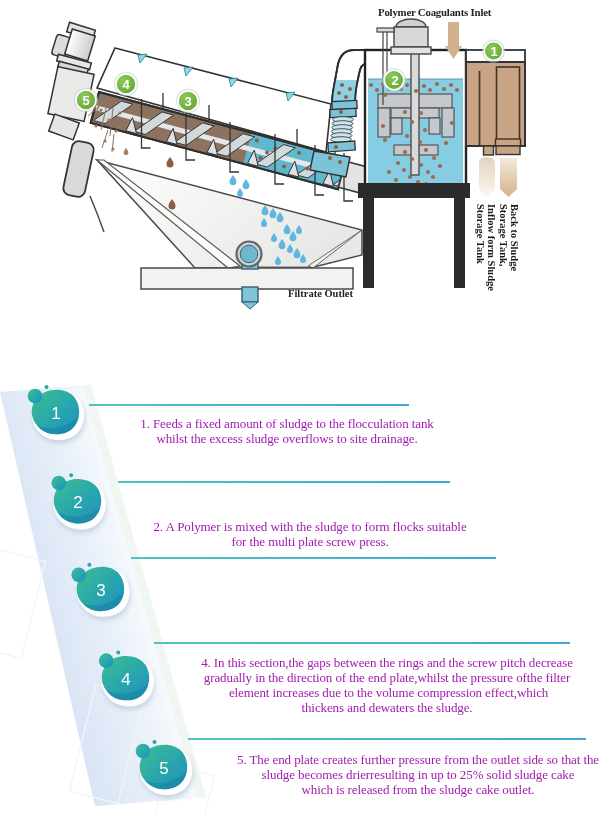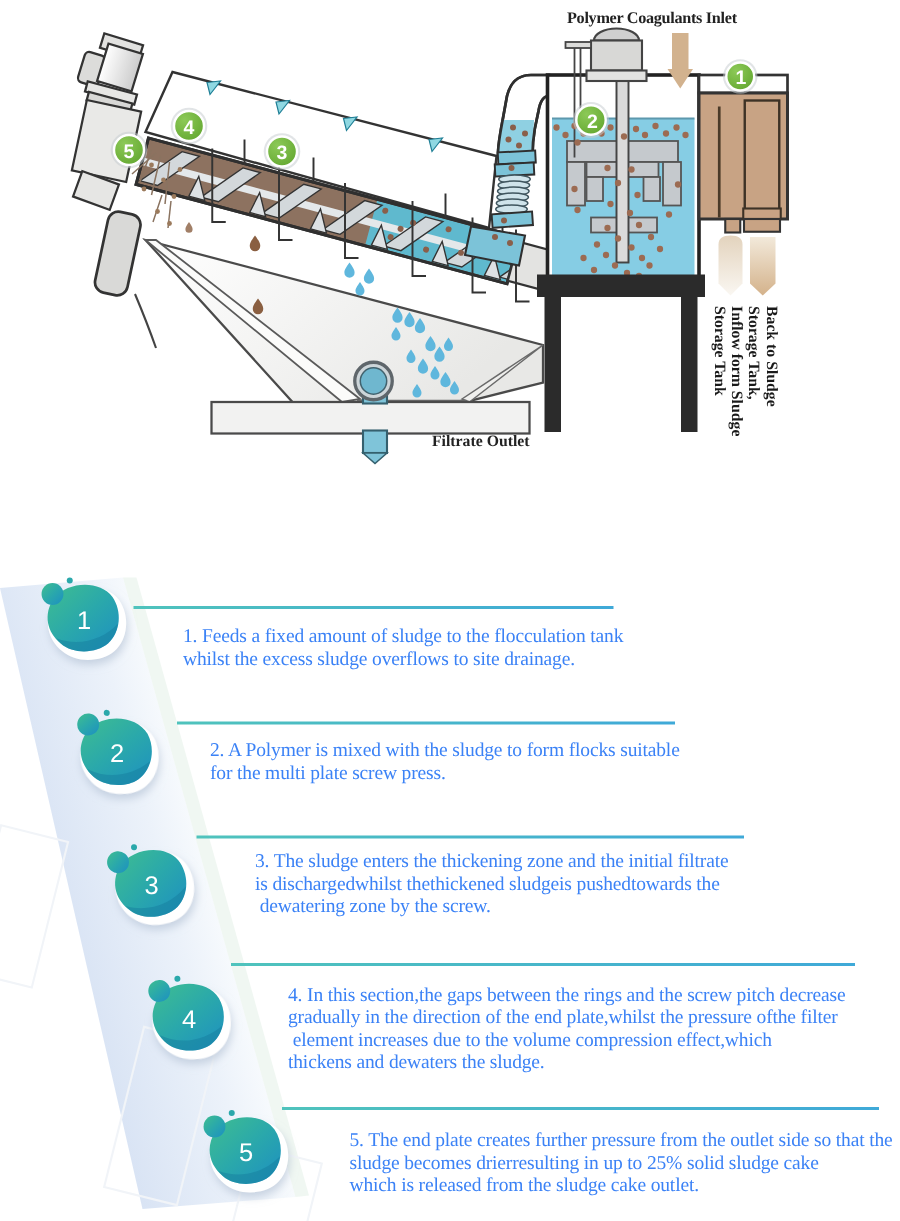--- a/index.html
+++ b/index.html
@@ -1,18 +1,18 @@
 <!DOCTYPE html>
 <html><head>
 <meta charset="utf-8">
 <style>
   html,body{margin:0;padding:0;}
   body{width:600px;height:814px;background:#ffffff;font-family:"Liberation Serif",serif;}
   .page{position:relative;width:600px;height:814px;overflow:hidden;background:#fff;}
-  .item{position:absolute;color:#3b82f6;font-size:13px;line-height:15px;letter-spacing:-0.1px;white-space:nowrap;}
+  .item{position:absolute;color:#a21caf;font-size:13px;line-height:15px;letter-spacing:-0.1px;white-space:nowrap;text-align:center;}
   .tline{position:absolute;height:1.5px;background:linear-gradient(90deg,#4fc3bc,#3fa9d8);}
 </style>
 </head>
 <body>
 <div class="page">
 
 <svg width="600" height="330" viewBox="0 0 600 330" style="position:absolute;left:0;top:0;">
   <defs>
     <linearGradient id="metal" x1="0" y1="0" x2="1" y2="0">
       <stop offset="0" stop-color="#ffffff"></stop>
@@ -402,25 +402,24 @@
     <text x="1" y="7" text-anchor="middle" font-family="Liberation Sans,sans-serif" font-size="17" fill="#fff">5</text>
   </g>
 </svg>
 
 <div class="tline" style="left:89px;top:404px;width:320px;"></div>
 
 <div class="item" style="left:122px;top:416px;width:330px;">1. Feeds a fixed amount of sludge to the flocculation tank<br>whilst the excess sludge overflows to site drainage.</div>
 
 <div class="tline" style="left:118px;top:481px;width:332px;"></div>
 
-<div class="item" style="left:140px;top:492px;width:340px;">2. A Polymer is mixed with the sludge to form flocks suitable<br>for the multi plate screw press.</div>
+<div class="item" style="left:140px;top:519px;width:340px;">2. A Polymer is mixed with the sludge to form flocks suitable<br>for the multi plate screw press.</div>
 
 <div class="tline" style="left:131px;top:557px;width:365px;"></div>
 
-<div class="item" style="left:170px;top:566px;width:340px;">3. The sludge enters the thickening zone and the initial filtrate<br>is dischargedwhilst thethickened sludgeis pushedtowards the<br>&nbsp;dewatering zone by the screw.</div>
 
 <div class="tline" style="left:154px;top:642px;width:416px;"></div>
 
 <div class="item" style="left:192px;top:655px;width:390px;">4. In this section,the gaps between the rings and the screw pitch decrease<br>gradually in the direction of the end plate,whilst the pressure ofthe filter<br>&nbsp;element increases due to the volume compression effect,which<br>thickens and dewaters the sludge.</div>
 
 <div class="tline" style="left:188px;top:738px;width:398px;"></div>
 
 <div class="item" style="left:233px;top:752px;width:370px;">5. The end plate creates further pressure from the outlet side so that the<br>sludge becomes drierresulting in up to 25% solid sludge cake<br>which is released from the sludge cake outlet.</div>
 
 </div>

